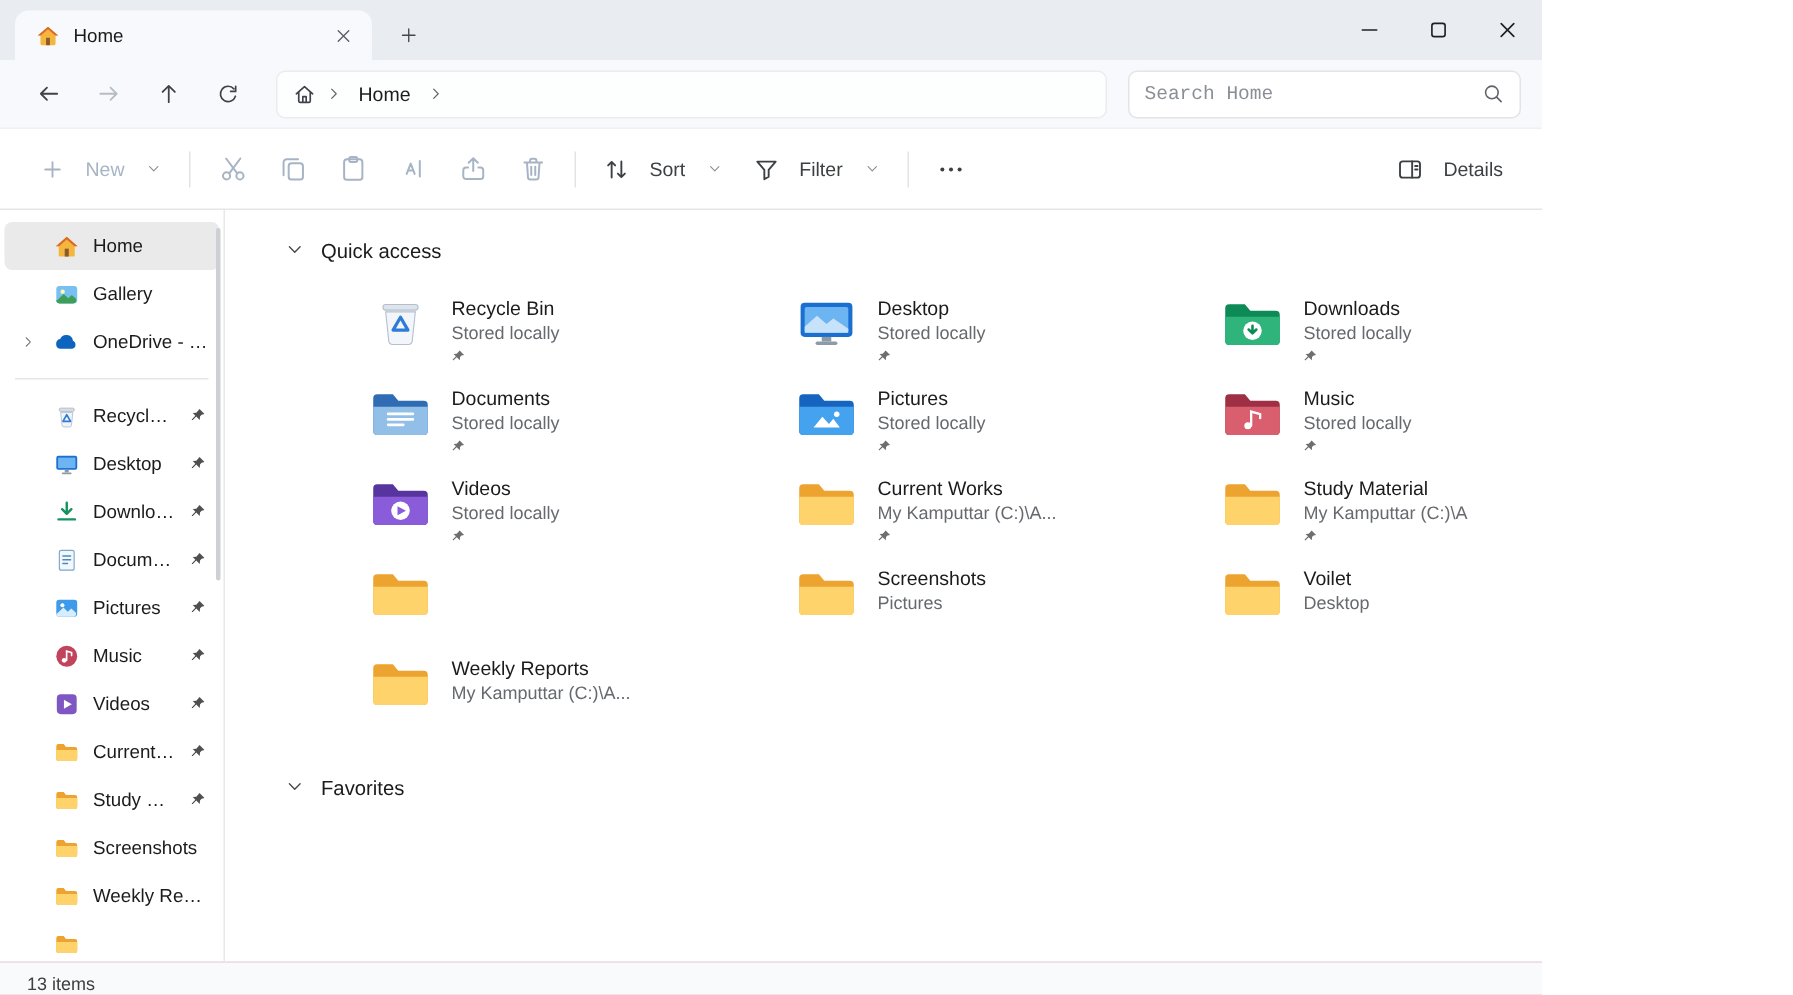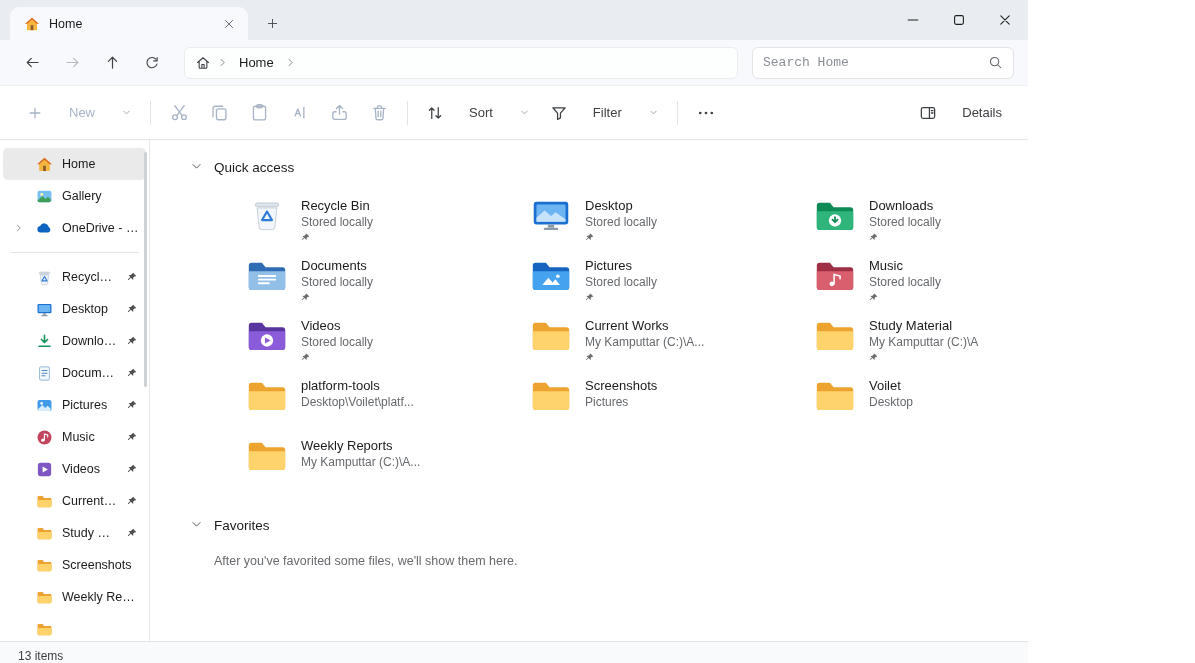--- a/index.html
+++ b/index.html
@@ -29,21 +29,21 @@
   .crumb-ic{color:#3f4348;display:flex}
   .crumb-sep{color:#5f6368;display:flex}
   .crumb-text{font-size:13px;padding:0 5px}
   .searchbox{width:262px;height:32px;background:#fff;border:1px solid #e3e4e6;border-radius:6px;display:flex;align-items:center;padding:0 10px;gap:6px}
   .searchbox input{flex:1;border:none;outline:none;font-size:13px;color:#1b1b1b;background:transparent;font-family:Liberation Mono, monospace}
   .searchbox input::placeholder{color:#8a8f96}
   .search-ic{color:#5f6368;display:flex}
 
   
   .toolbar{height:54px;background:#fff;border-bottom:1px solid #e6e6e6;display:flex;align-items:center;padding:0 16px;flex:0 0 auto}
-  .tb-btn{display:flex;align-items:center;gap:25px;padding:0 10px;height:36px;border-radius:5px;font-size:13px;white-space:nowrap}
+  .tb-btn{display:flex;align-items:center;gap:13px;padding:0 10px;height:36px;border-radius:5px;font-size:13px;white-space:nowrap}
   .tb-btn .chev{color:#8a8f96;display:flex;margin-left:1px}
   .tb-disabled{color:#a7b4c5}
   .tb-enabled{color:#3d4043}
   .tb-icon{width:40px;height:36px;display:flex;align-items:center;justify-content:center;color:#a7b4c5;border-radius:5px}
   .tb-sep{width:1px;height:24px;background:#e3e3e3;margin:0 8px;flex:0 0 auto}
   .tb-spacer{flex:1}
   .view-wrap{position:relative;margin:0 6px}
   .red-frame{position:absolute;left:-10px;right:-10px;top:-8px;bottom:-8px;border:3px solid #e2131c;pointer-events:none;z-index:5}
 
   
@@ -648,24 +648,20 @@
           </div>
         </div>
 
         <div class="tile">
           <div class="tile-icon">
               <svg width="40" height="35" viewBox="0 0 44 38">
                 <path d="M2 8 a3 3 0 0 1 3 -3 h11.4 l4 4.8 H39 a3 3 0 0 1 3 3 v19.2 a3 3 0 0 1 -3 3 H5 a3 3 0 0 1 -3 -3 z" fill="#eda32f"></path>
                 <path d="M2 14.2 H42 V32 a3 3 0 0 1 -3 3 H5 a3 3 0 0 1 -3 -3 z" fill="#ffd36b"></path>
               </svg>
             </div>
-          <div>
-            <div class="tile-name">platform-tools</div>
-            <div class="tile-sub">Desktop\Voilet\platf...</div>
-          </div>
         </div>
 
         <div class="tile">
           <div class="tile-icon">
               <svg width="40" height="35" viewBox="0 0 44 38">
                 <path d="M2 8 a3 3 0 0 1 3 -3 h11.4 l4 4.8 H39 a3 3 0 0 1 3 3 v19.2 a3 3 0 0 1 -3 3 H5 a3 3 0 0 1 -3 -3 z" fill="#eda32f"></path>
                 <path d="M2 14.2 H42 V32 a3 3 0 0 1 -3 3 H5 a3 3 0 0 1 -3 -3 z" fill="#ffd36b"></path>
               </svg>
             </div>
           <div>
@@ -703,21 +699,20 @@
       </div>
 
       <div class="sec-head fav-head">
         <span class="sec-chev">
             <svg class="st" width="13" height="13" viewBox="0 0 20 20">
               <path d="M4.5 7 L10 12.5 L15.5 7"></path>
             </svg>
           </span>
         <span class="sec-title">Favorites</span>
       </div>
-      <div class="fav-empty">After you've favorited some files, we'll show them here.</div>
 
     </div>
   </div>
 
   <div class="statusbar">
     <span>13 items</span>
   </div>
 
 </div>
 

